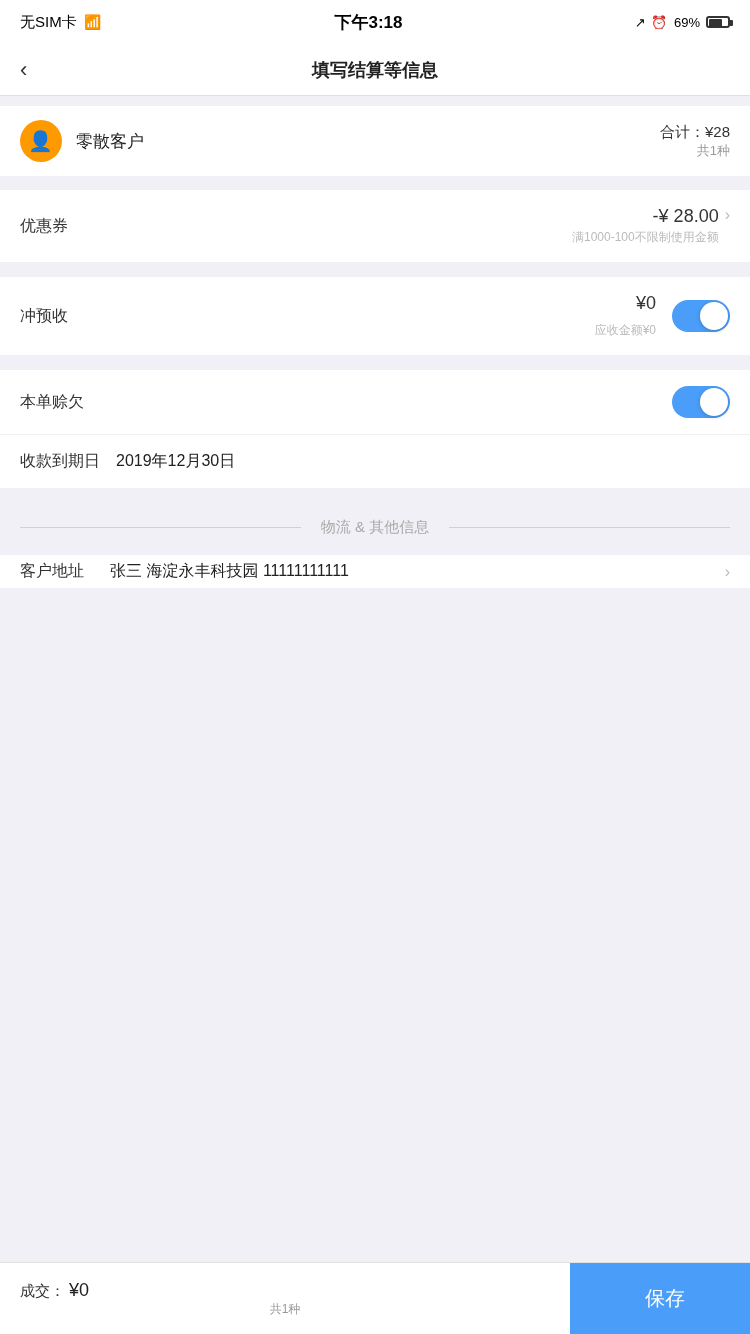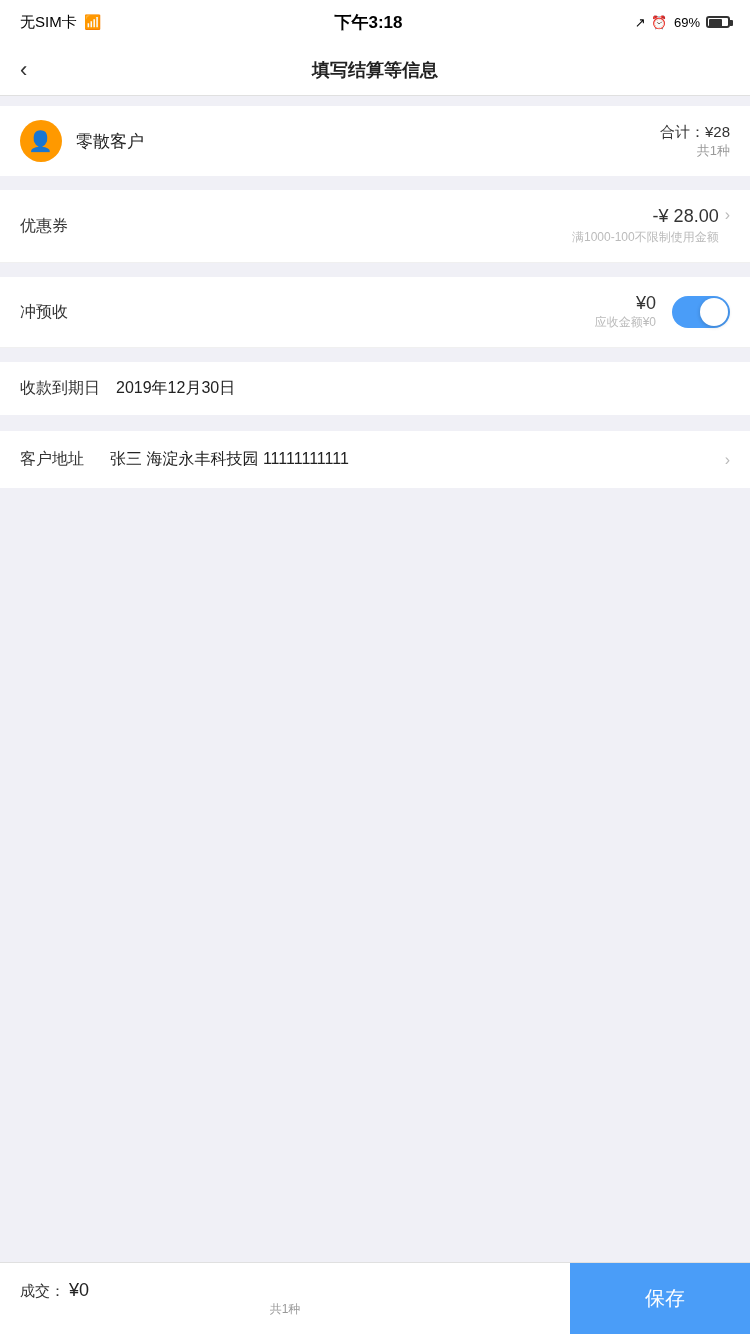--- a/index.html
+++ b/index.html
@@ -130,21 +130,21 @@
       font-size: 15px;
       color: #666;
       background: #fff;
       cursor: pointer;
     }
     .already-rounded { font-size: 12px; color: #bbb; margin-top: 3px; }
 
     .prepay-right { display: flex; align-items: center; gap: 16px; }
     .prepay-values { text-align: right; }
     .prepay-amount { font-size: 18px; color: #333; font-weight: 500; }
-    .prepay-receivable { font-size: 12px; color: #bbb; margin-top: 0; }
+    .prepay-receivable { font-size: 12px; color: #bbb; margin-top: 8px; }
 
     
     .toggle {
       width: 58px; height: 32px;
       border-radius: 16px;
       background: #4a9df8;
       position: relative;
       cursor: pointer;
       flex-shrink: 0;
     }
@@ -181,21 +181,21 @@
       display: flex;
       align-items: center;
       justify-content: center;
     }
     .logistics-line { flex: 1; height: 1px; background: #d0d0d8; margin: 0 20px; }
     .logistics-text { font-size: 15px; color: #aaa; white-space: nowrap; }
 
     
     .address-row {
       background: #fff;
-      padding: 18px 20px;
+      padding: 6px 20px;
       display: flex;
       align-items: center;
       justify-content: space-between;
       margin-top: 2px;
     }
     .address-label { font-size: 16px; color: #333; min-width: 80px; }
     .address-value { font-size: 16px; color: #222; flex: 1; margin-left: 10px; }
     .address-chevron { color: #bbb; font-size: 16px; }
 
     
@@ -309,28 +309,39 @@
         <div class="prepay-receivable">应收金额¥0</div>
       </div>
       <div class="toggle">
         <div class="toggle-knob"></div>
       </div>
     </div>
   </div>
 
   <div class="section-divider"></div>
 
+  <div class="form-row">
+    <span class="row-label">本单赊欠</span>
+    <div class="toggle">
+      <div class="toggle-knob"></div>
+    </div>
+  </div>
 
   <div class="due-date-row">
     <span class="due-date-label">收款到期日</span>
     <span class="due-date-value">2019年12月30日</span>
   </div>
 
   <div class="section-divider"></div>
 
+  <div class="logistics-section">
+    <div class="logistics-line"></div>
+    <span class="logistics-text">物流 &amp; 其他信息</span>
+    <div class="logistics-line"></div>
+  </div>
 
   <div class="address-row">
     <span class="address-label">客户地址</span>
     <span class="address-value">张三 海淀永丰科技园 11111111111</span>
     <span class="address-chevron">›</span>
   </div>
 
   <div class="grey-bg"></div>
 
 </div>

